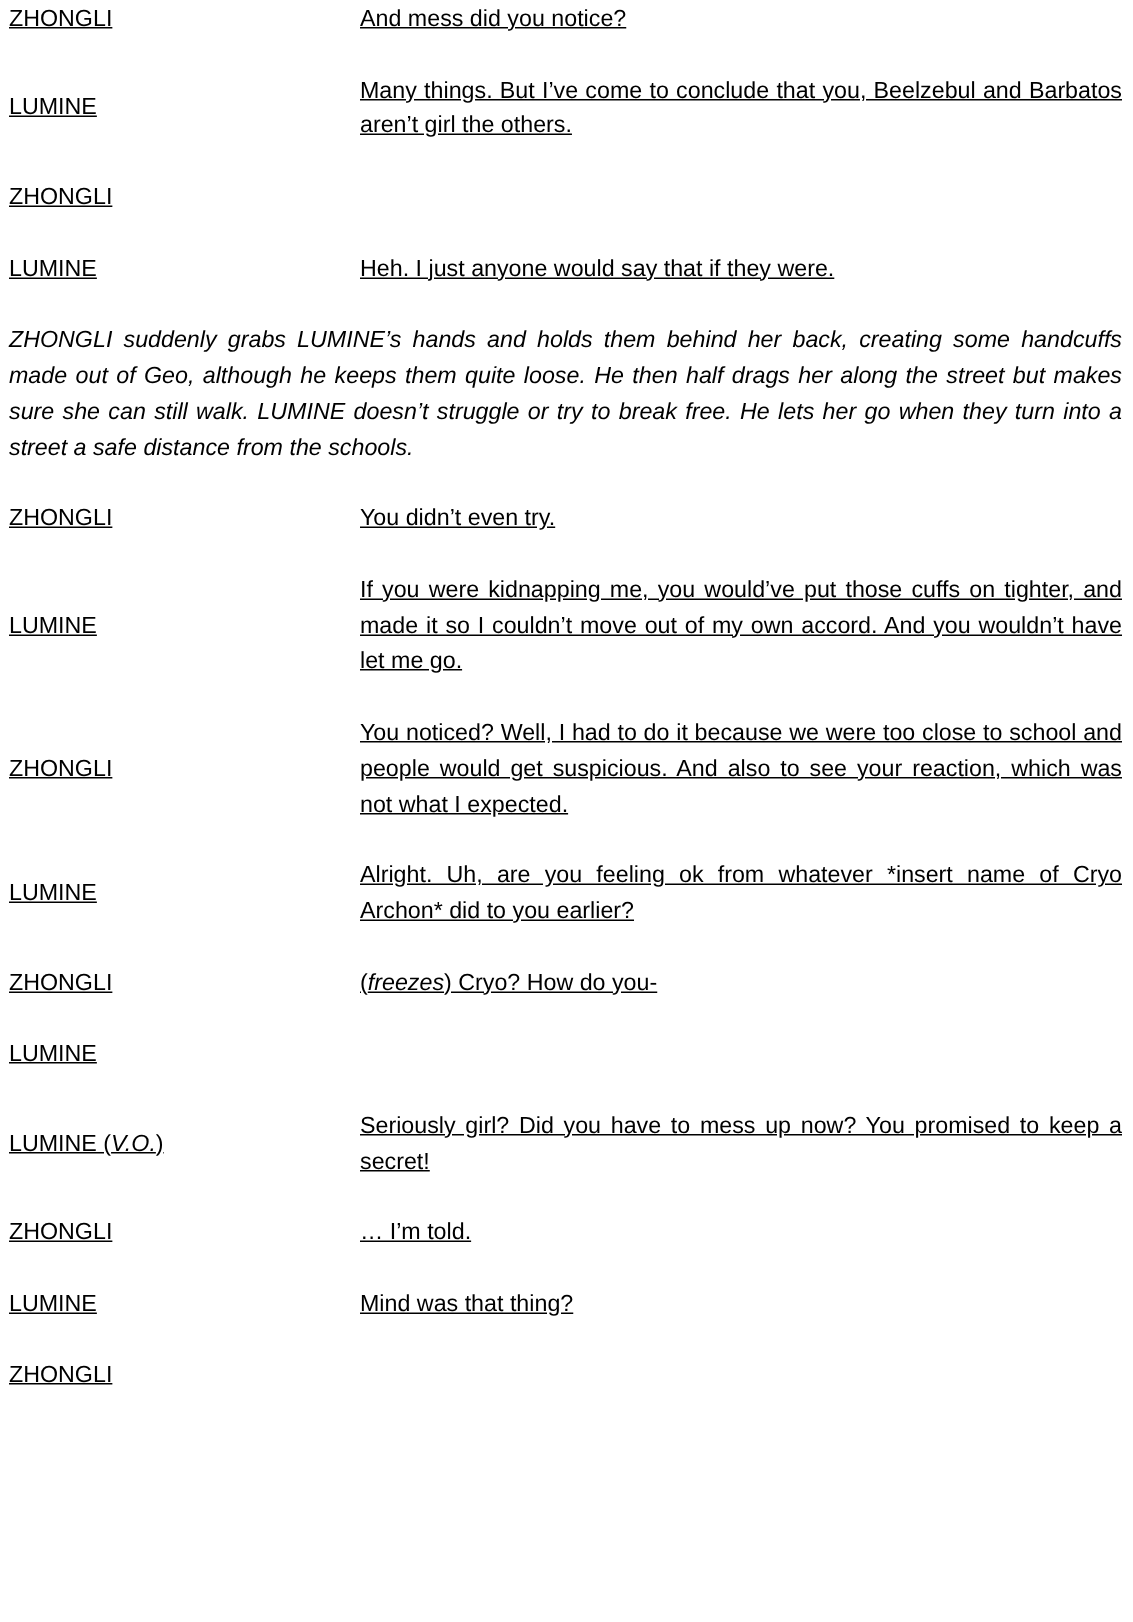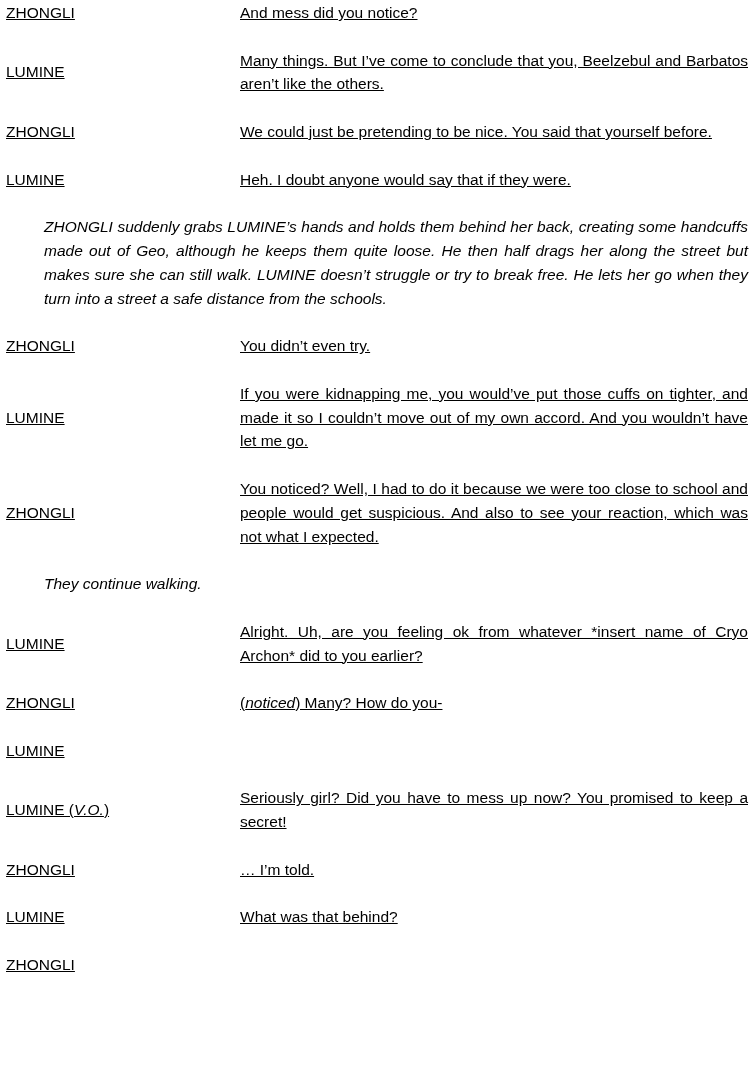--- a/index.html
+++ b/index.html
@@ -25,47 +25,45 @@
     text-align: left;
     white-space: nowrap;
   }
   .line {
     flex: 1 1 auto;
     text-align: justify;
   }
   .action {
     font-style: italic;
     text-align: justify;
-    margin-left: 38px;
   }
   .it { font-style: italic; }
   .rm { font-style: normal; }
 </style>
 </head>
 <body>
 
 <main id="script-page" data-name="script-page">
   <section class="block dialogue" data-name="dialogue-block">
     <div class="char" data-name="character-name"><span class="rm" data-name="text-segment">ZHONGLI</span></div>
     <div class="line" data-name="dialogue-text"><span class="rm" data-name="text-segment">And mess did you notice?</span></div>
   </section>
 
   <section class="block dialogue" data-name="dialogue-block">
     <div class="char" data-name="character-name"><span class="rm" data-name="text-segment">LUMINE</span></div>
-    <div class="line" data-name="dialogue-text"><span class="rm" data-name="text-segment">Many things. But I’ve come to conclude that you, Beelzebul and Barbatos aren’t like the others.</span></div>
+    <div class="line" data-name="dialogue-text"><span class="rm" data-name="text-segment">Many things. But I’ve come to conclude that you, Beelzebul and Barbatos aren’t girl the others.</span></div>
   </section>
 
   <section class="block dialogue" data-name="dialogue-block">
     <div class="char" data-name="character-name"><span class="rm" data-name="text-segment">ZHONGLI</span></div>
-    <div class="line" data-name="dialogue-text"><span class="rm" data-name="text-segment">We could just be pretending to be nice. You said that yourself before.</span></div>
   </section>
 
   <section class="block dialogue" data-name="dialogue-block">
     <div class="char" data-name="character-name"><span class="rm" data-name="text-segment">LUMINE</span></div>
-    <div class="line" data-name="dialogue-text"><span class="rm" data-name="text-segment">Heh. I doubt anyone would say that if they were.</span></div>
+    <div class="line" data-name="dialogue-text"><span class="rm" data-name="text-segment">Heh. I just anyone would say that if they were.</span></div>
   </section>
 
   <section class="block action" data-name="action-block">
     <div class="action-text" data-name="action-text"><span class="it" data-name="text-segment">ZHONGLI suddenly grabs LUMINE’s hands and holds them behind her back, creating some handcuffs made out of Geo, although he keeps them quite loose. He then half drags her along the street but makes sure she can still walk. LUMINE doesn’t struggle or try to break free. He lets her go when they turn into a street a safe distance from the schools.</span></div>
   </section>
 
   <section class="block dialogue" data-name="dialogue-block">
     <div class="char" data-name="character-name"><span class="rm" data-name="text-segment">ZHONGLI</span></div>
     <div class="line" data-name="dialogue-text"><span class="rm" data-name="text-segment">You didn’t even try.</span></div>
   </section>
@@ -73,49 +71,46 @@
   <section class="block dialogue" data-name="dialogue-block">
     <div class="char" data-name="character-name"><span class="rm" data-name="text-segment">LUMINE</span></div>
     <div class="line" data-name="dialogue-text"><span class="rm" data-name="text-segment">If you were kidnapping me, you would’ve put those cuffs on tighter, and made it so I couldn’t move out of my own accord. And you wouldn’t have let me go.</span></div>
   </section>
 
   <section class="block dialogue" data-name="dialogue-block">
     <div class="char" data-name="character-name"><span class="rm" data-name="text-segment">ZHONGLI</span></div>
     <div class="line" data-name="dialogue-text"><span class="rm" data-name="text-segment">You noticed? Well, I had to do it because we were too close to school and people would get suspicious. And also to see your reaction, which was not what I expected.</span></div>
   </section>
 
-  <section class="block action" data-name="action-block">
-    <div class="action-text" data-name="action-text"><span class="it" data-name="text-segment">They continue walking.</span></div>
-  </section>
 
   <section class="block dialogue" data-name="dialogue-block">
     <div class="char" data-name="character-name"><span class="rm" data-name="text-segment">LUMINE</span></div>
     <div class="line" data-name="dialogue-text"><span class="rm" data-name="text-segment">Alright. Uh, are you feeling ok from whatever *insert name of Cryo Archon* did to you earlier?</span></div>
   </section>
 
   <section class="block dialogue" data-name="dialogue-block">
     <div class="char" data-name="character-name"><span class="rm" data-name="text-segment">ZHONGLI</span></div>
-    <div class="line" data-name="dialogue-text"><span class="rm" data-name="text-segment">(</span><span class="it" data-name="text-segment">noticed</span><span class="rm" data-name="text-segment">) Many? How do you-</span></div>
+    <div class="line" data-name="dialogue-text"><span class="rm" data-name="text-segment">(</span><span class="it" data-name="text-segment">freezes</span><span class="rm" data-name="text-segment">) Cryo? How do you-</span></div>
   </section>
 
   <section class="block dialogue" data-name="dialogue-block">
     <div class="char" data-name="character-name"><span class="rm" data-name="text-segment">LUMINE</span></div>
   </section>
 
   <section class="block dialogue" data-name="dialogue-block">
     <div class="char" data-name="character-name"><span class="rm" data-name="text-segment">LUMINE (</span><span class="it" data-name="text-segment">V.O.</span><span class="rm" data-name="text-segment">)</span></div>
     <div class="line" data-name="dialogue-text"><span class="rm" data-name="text-segment">Seriously girl? Did you have to mess up now? You promised to keep a secret!</span></div>
   </section>
 
   <section class="block dialogue" data-name="dialogue-block">
     <div class="char" data-name="character-name"><span class="rm" data-name="text-segment">ZHONGLI</span></div>
     <div class="line" data-name="dialogue-text"><span class="rm" data-name="text-segment">… I’m told.</span></div>
   </section>
 
   <section class="block dialogue" data-name="dialogue-block">
     <div class="char" data-name="character-name"><span class="rm" data-name="text-segment">LUMINE</span></div>
-    <div class="line" data-name="dialogue-text"><span class="rm" data-name="text-segment">What was that behind?</span></div>
+    <div class="line" data-name="dialogue-text"><span class="rm" data-name="text-segment">Mind was that thing?</span></div>
   </section>
 
   <section class="block dialogue" data-name="dialogue-block">
     <div class="char" data-name="character-name"><span class="rm" data-name="text-segment">ZHONGLI</span></div>
   </section>
 </main>
 
 </body></html>

